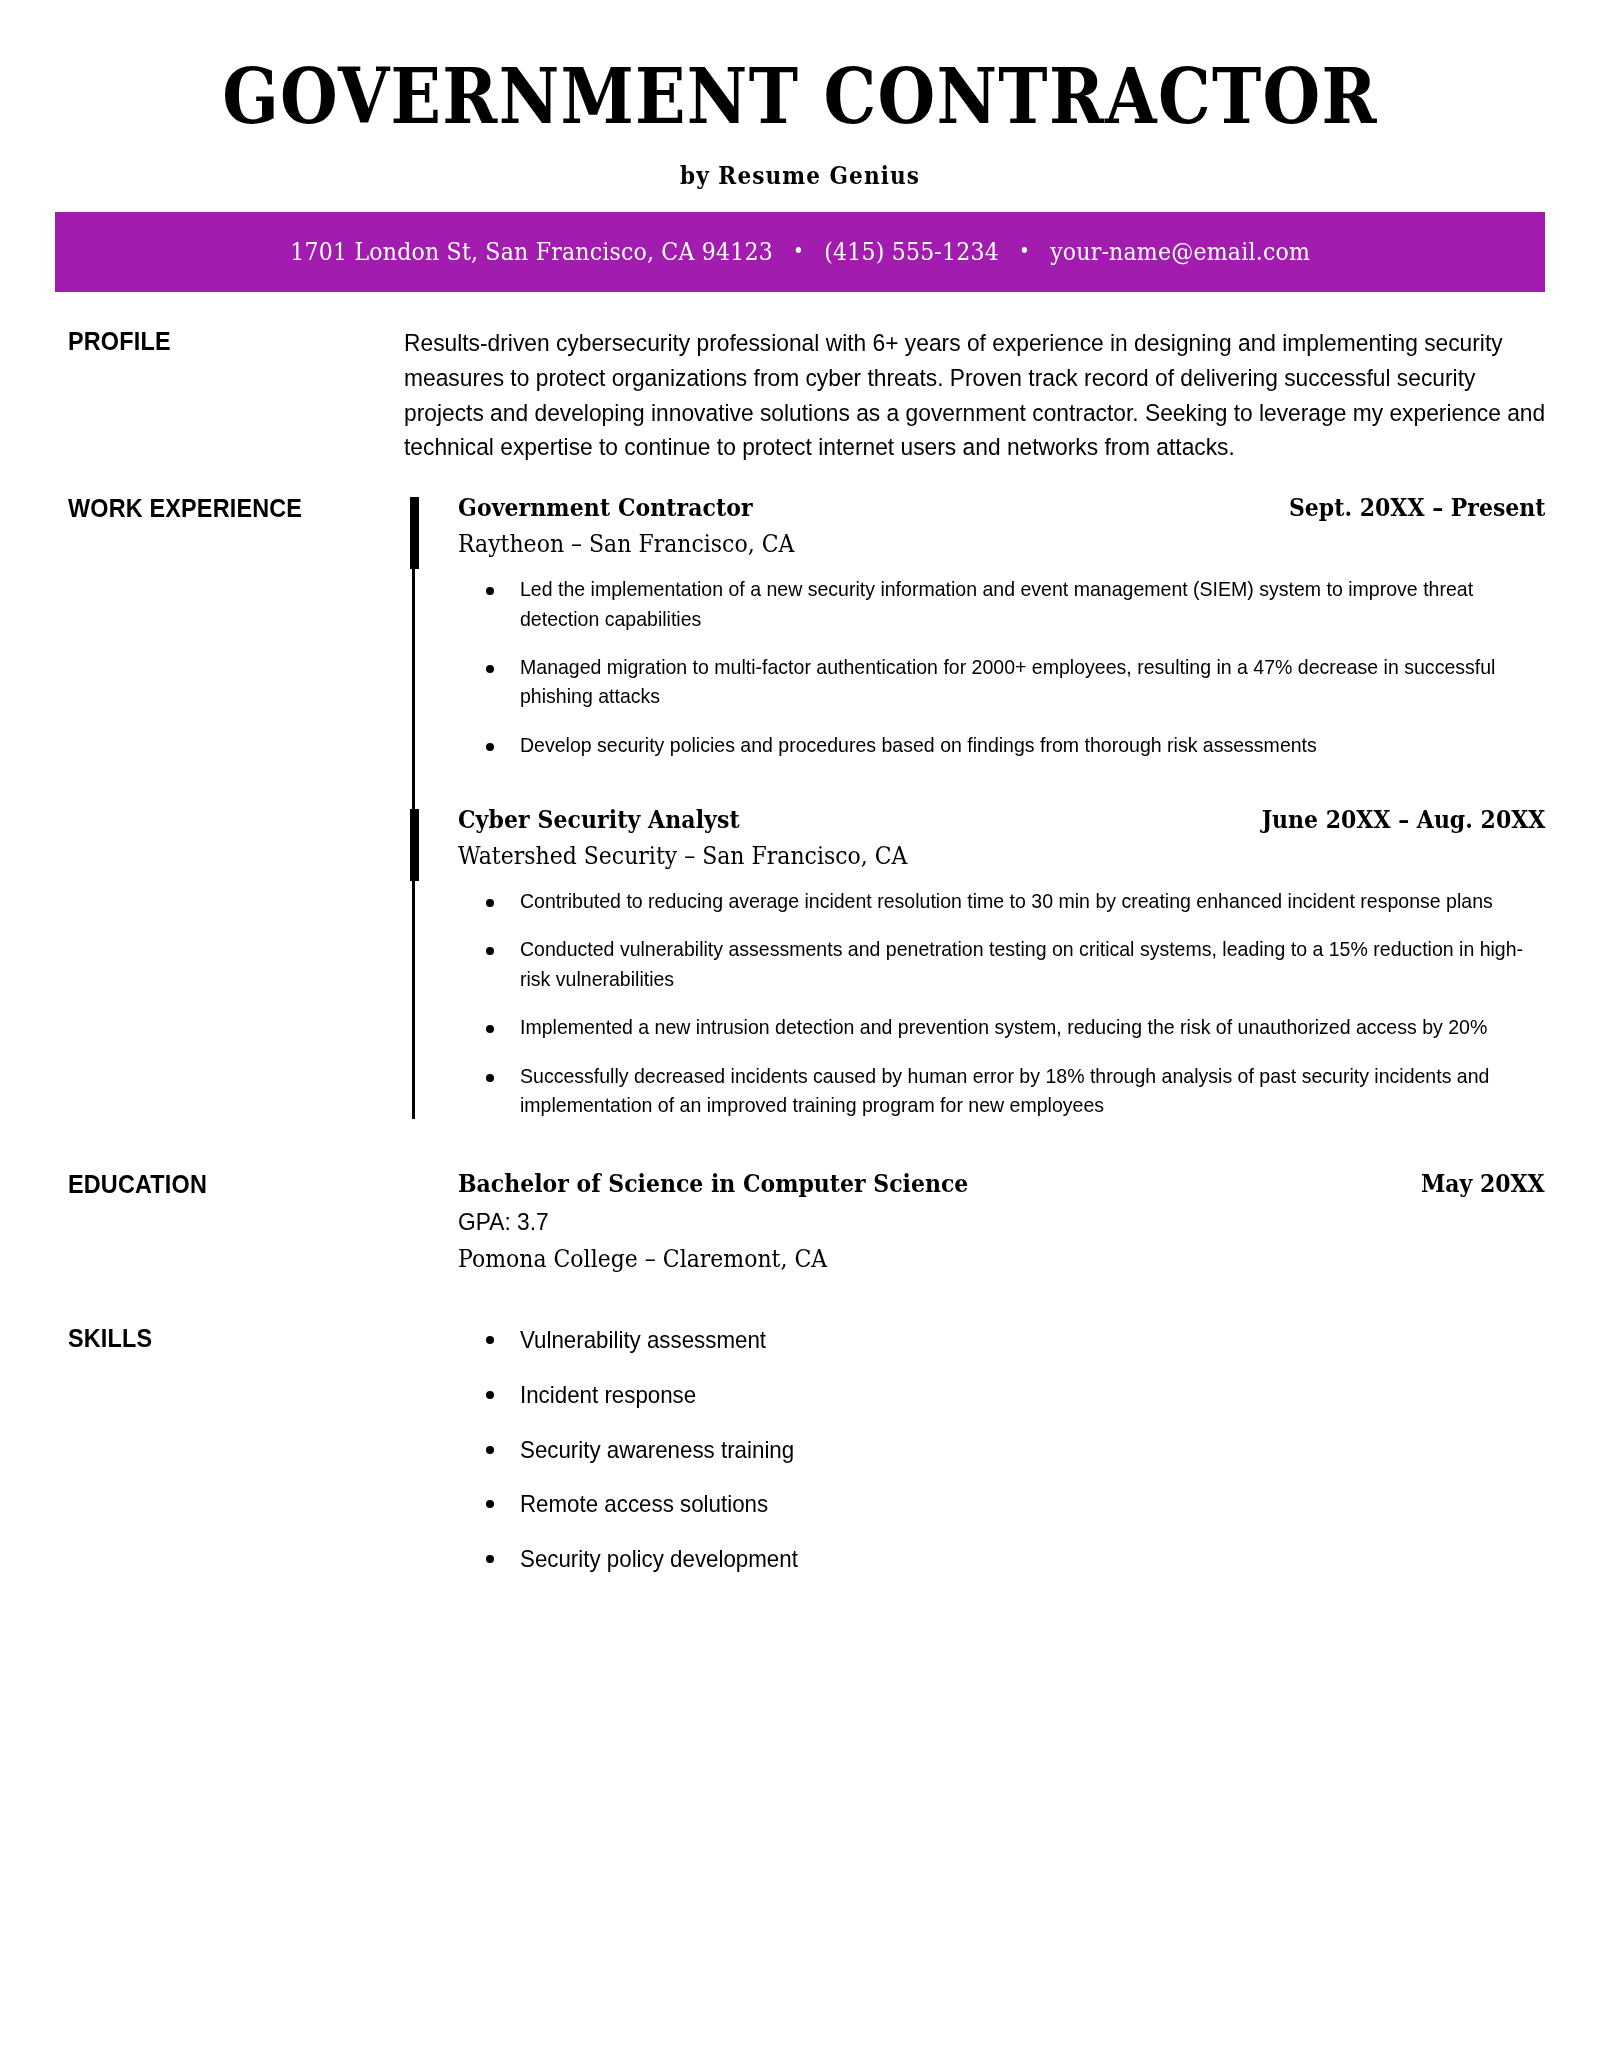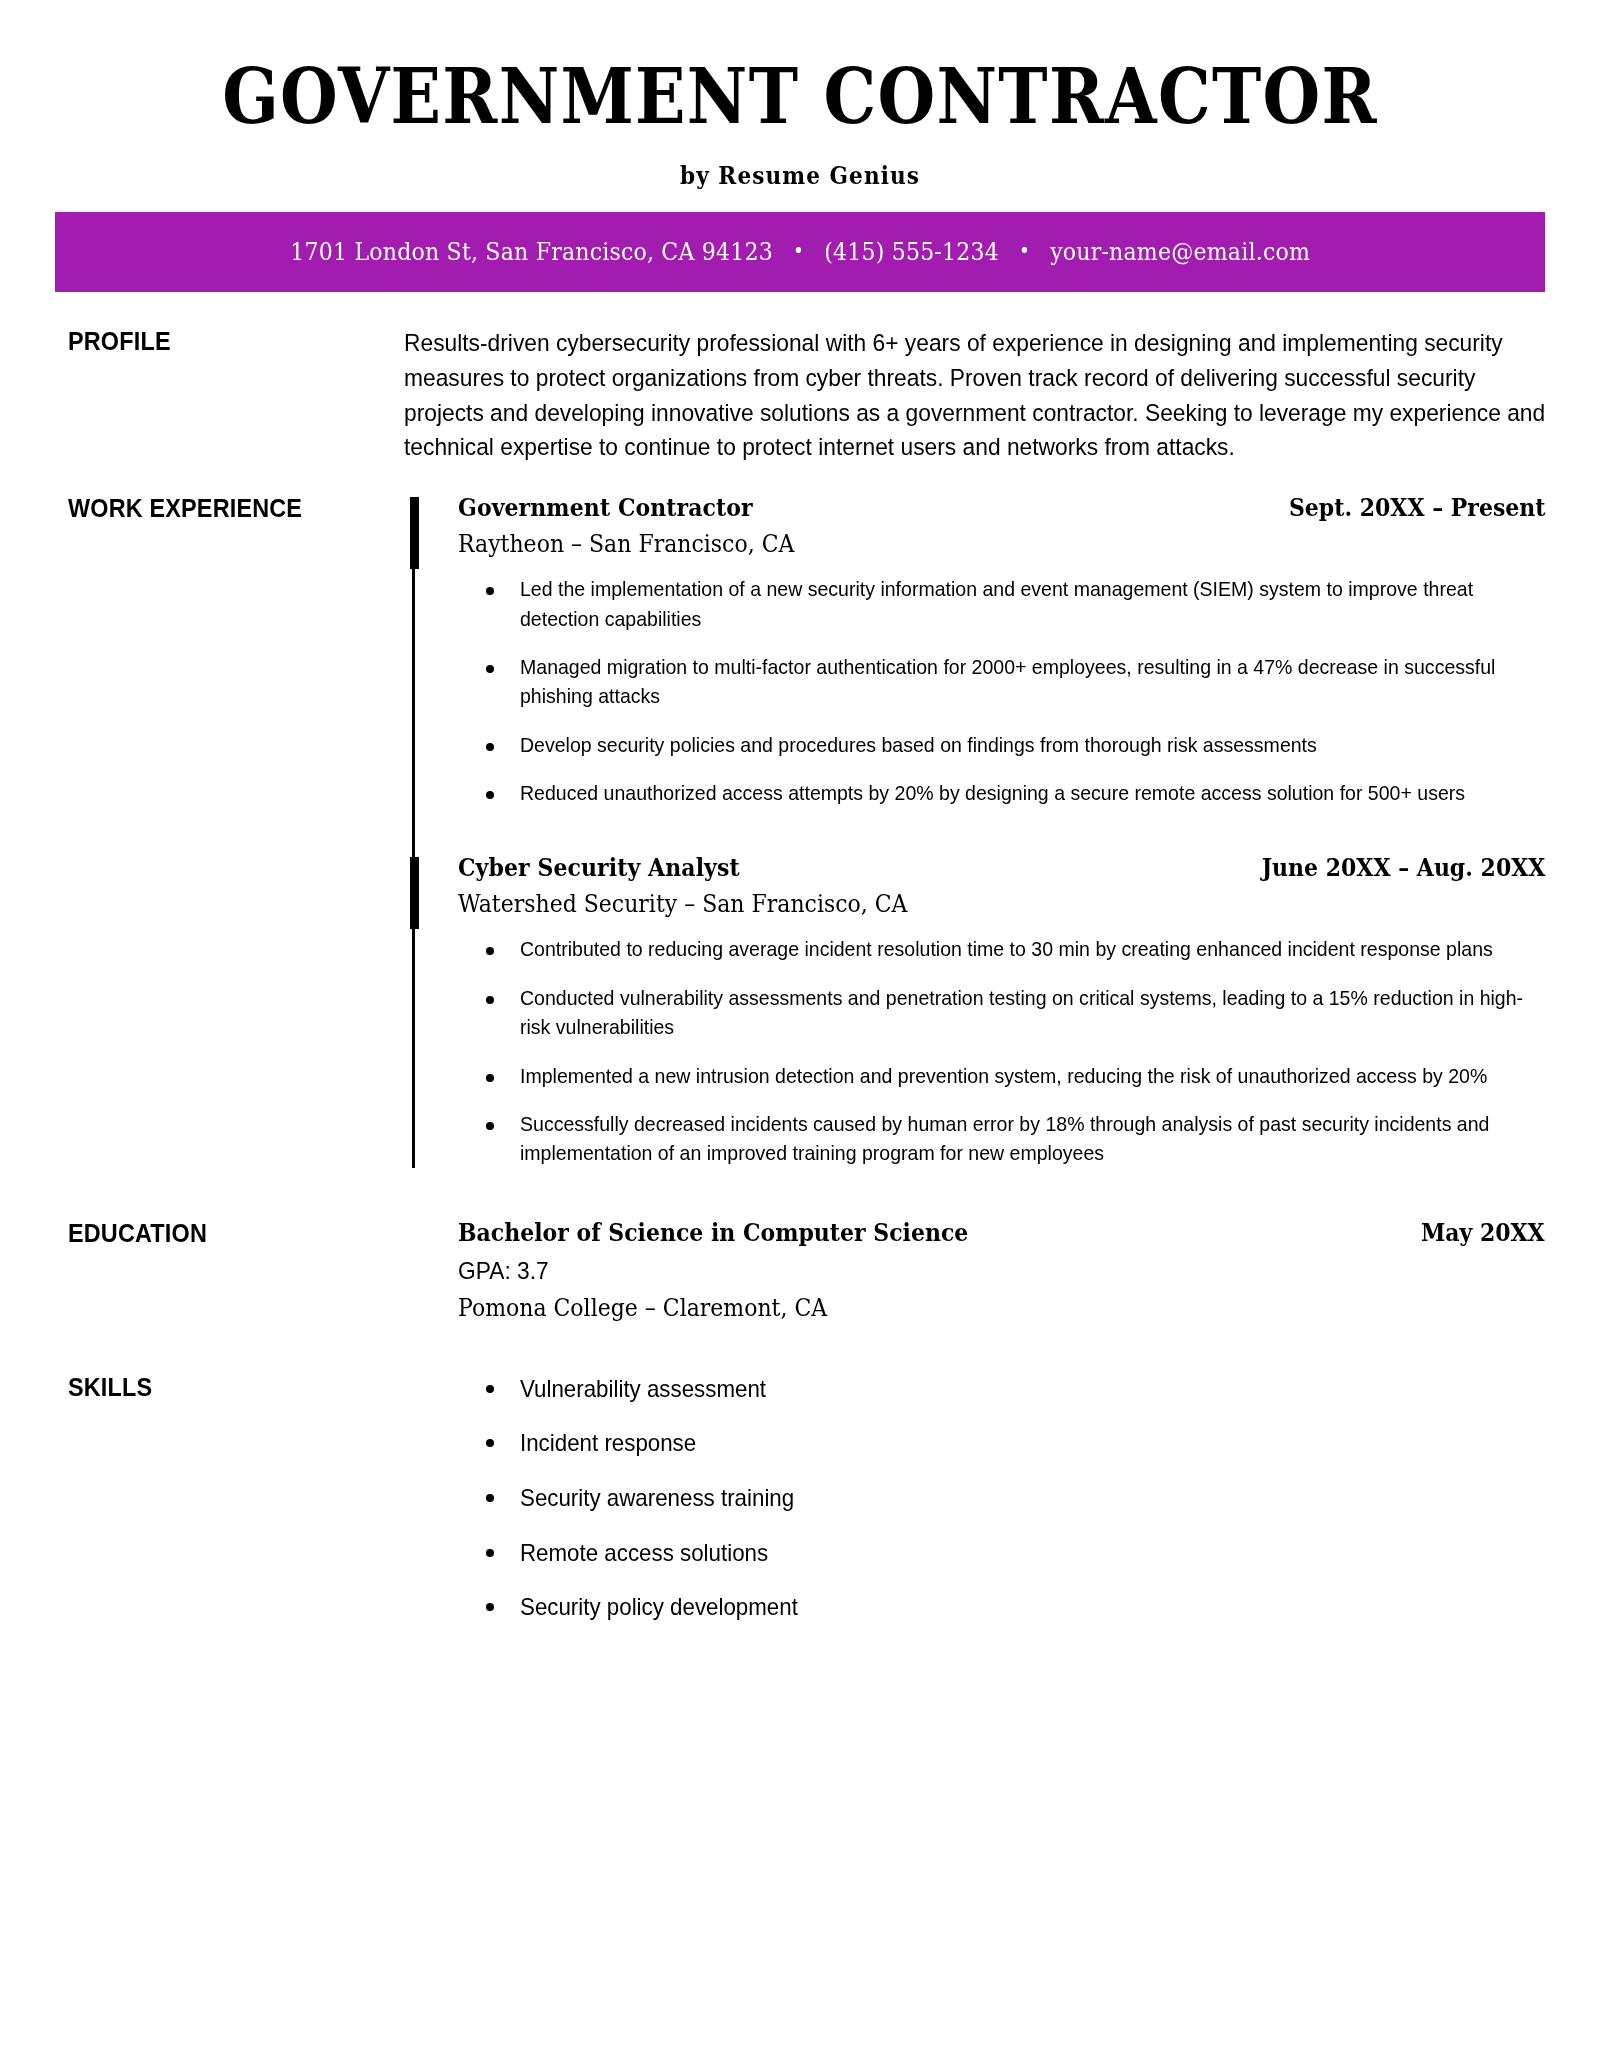--- a/index.html
+++ b/index.html
@@ -317,23 +317,20 @@
             <div class="job-employer">Raytheon – San Francisco, CA</div>
             <ul class="bullets">
               <li>
                   <span class="btext">Led the implementation of a new security information and event management (SIEM) system to improve threat detection capabilities</span>
                 </li>
               <li>
                   <span class="btext">Managed migration to multi-factor authentication for 2000+ employees, resulting in a 47% decrease in successful phishing attacks</span>
                 </li>
               <li>
                   <span class="btext">Develop security policies and procedures based on findings from thorough risk assessments</span>
-                </li>
-              <li>
-                  <span class="btext">Reduced unauthorized access attempts by 20% by designing a secure remote access solution for 500+ users</span>
                 </li>
             </ul>
           </div>
 
           <div class="job">
             <div class="job-marker"></div>
             <div class="job-head">
               <div class="job-title">Cyber Security Analyst</div>
               <div class="job-date">June 20XX – Aug. 20XX</div>
             </div>

